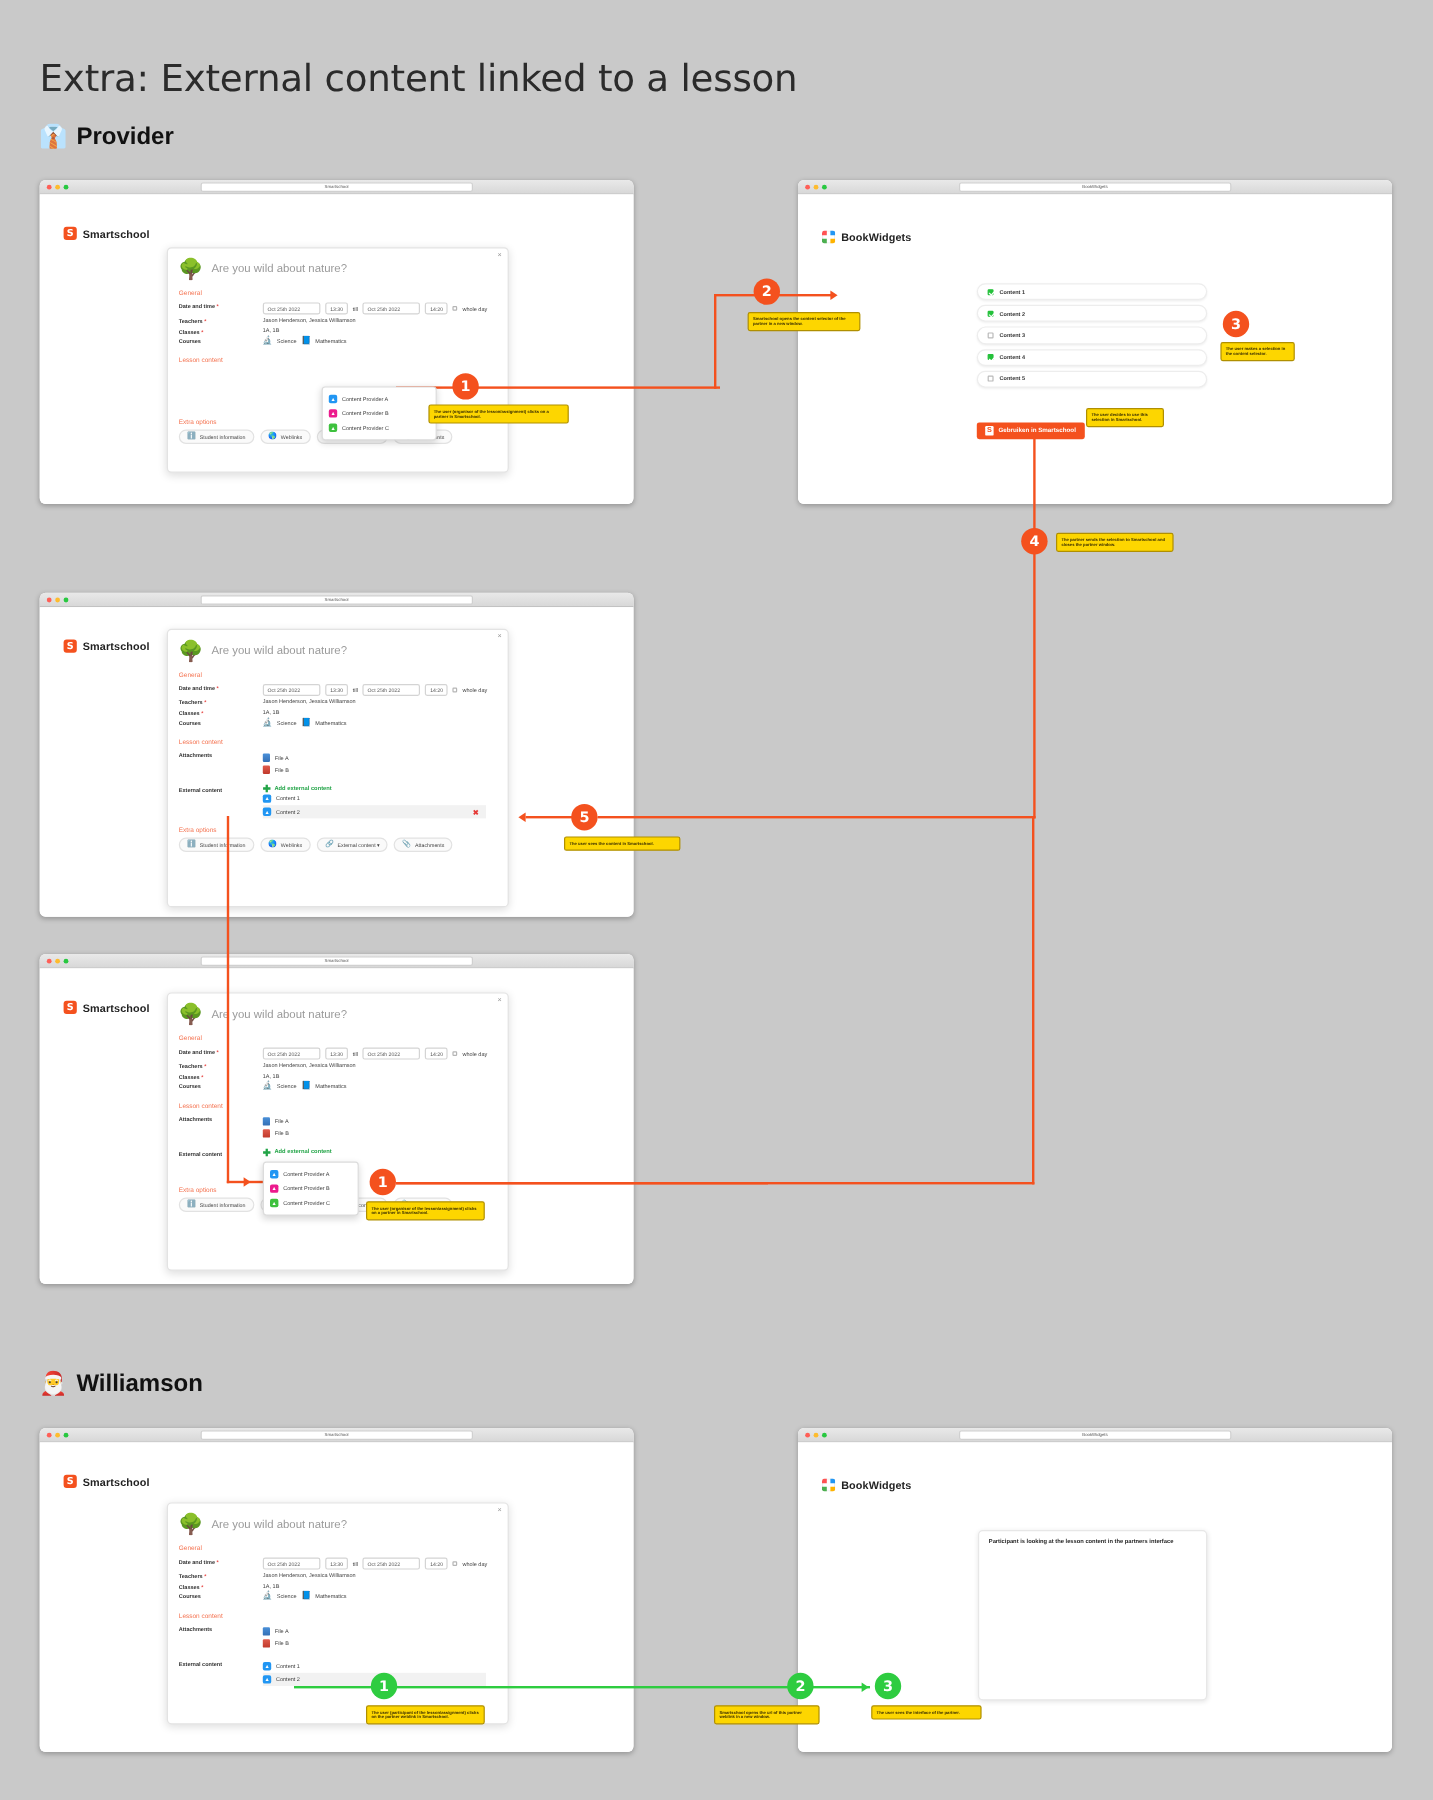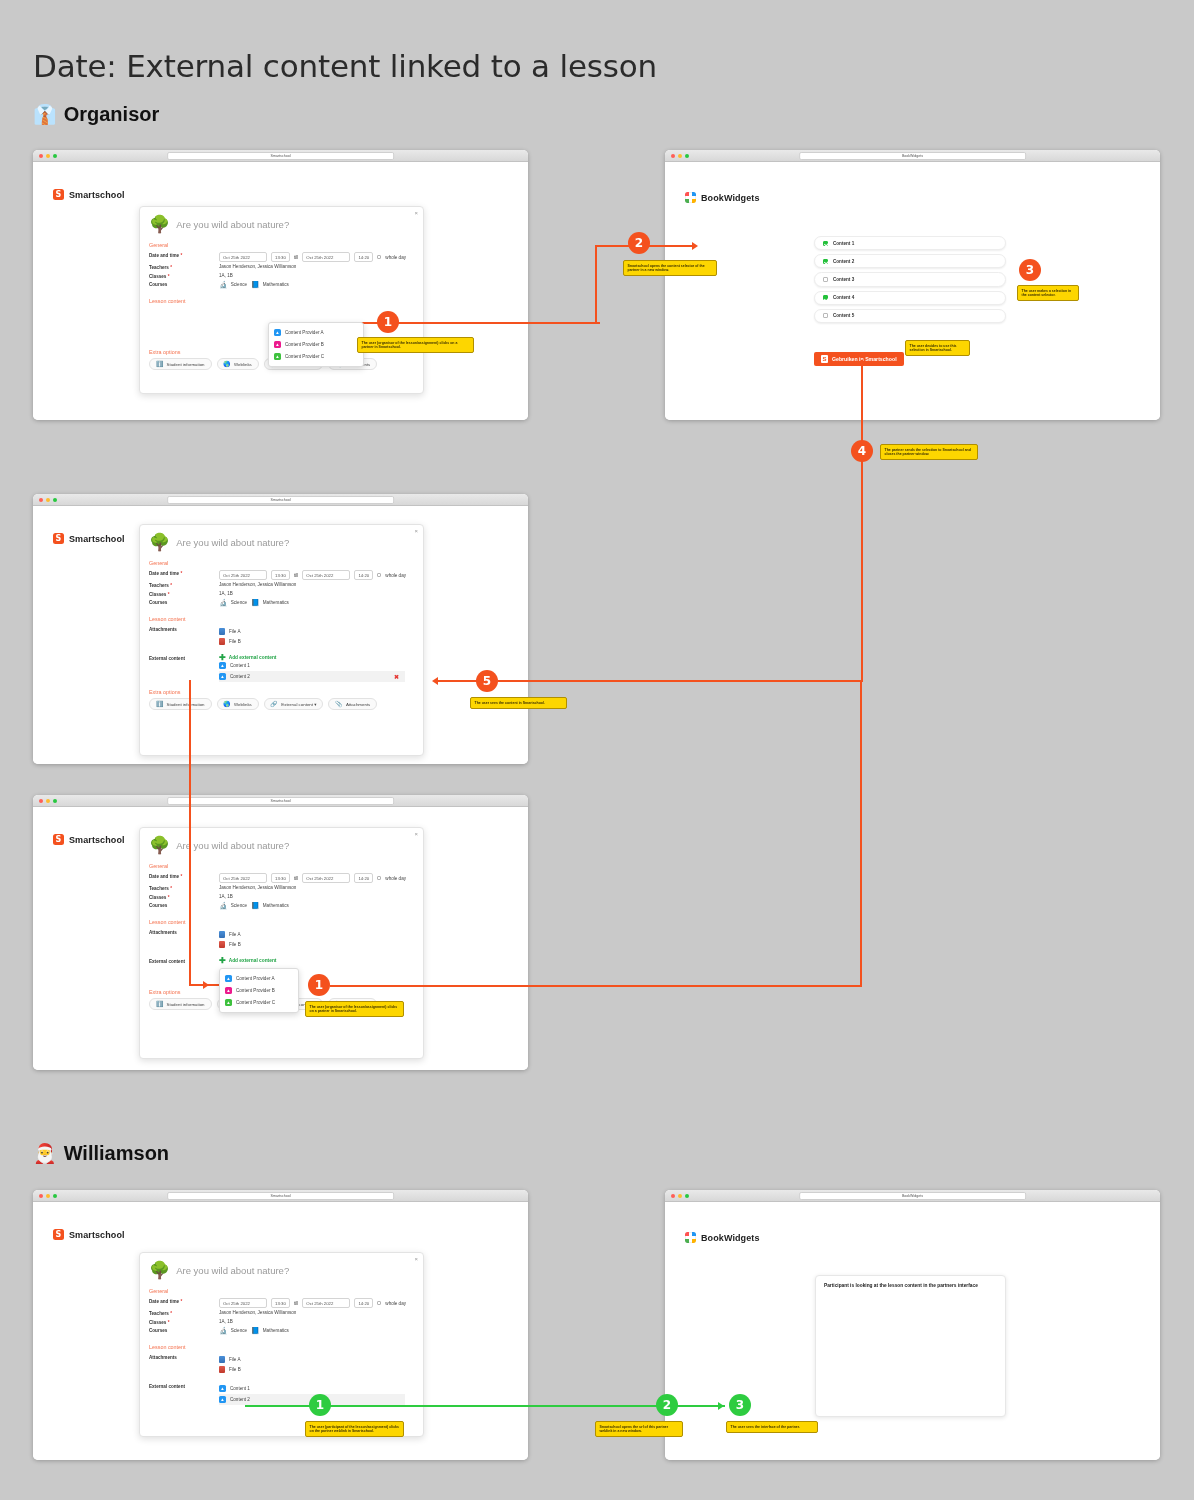--- a/index.html
+++ b/index.html
@@ -159,25 +159,25 @@
   .ln { position:absolute; background:#f4511e; z-index:4; }
   .ln.g { background:#2ecc40; }
   .arw { position:absolute; width:0;height:0; z-index:5; }
   .arw.left  { border-top:4px solid transparent;border-bottom:4px solid transparent;border-right:6px solid #f4511e; }
   .arw.right { border-top:4px solid transparent;border-bottom:4px solid transparent;border-left:6px solid #f4511e; }
   .arw.right.g { border-left-color:#2ecc40; }
 </style>
 </head>
 <body>
 
-<div class="page-title">Date: External content linked to a lesson</div>
+<div class="page-title">Extra: External content linked to a lesson</div>
 
 <div class="section-head" style="left:33px; top:103px;">
   <span class="sec-emoji">👔</span>
-  <span>Organisor</span>
+  <span>Provider</span>
 </div>
 
 <div class="section-head" style="left:33px; top:1142px;">
   <span class="sec-emoji">🎅</span>
   <span>Williamson</span>
 </div>
 
 <div class="ln" style="left:330px; top:322px; width:270px; height:2px;"></div>
 <div class="ln" style="left:595px; top:245px; width:2px; height:79px;"></div>
 <div class="ln" style="left:595px; top:245px; width:100px; height:2px;"></div>

